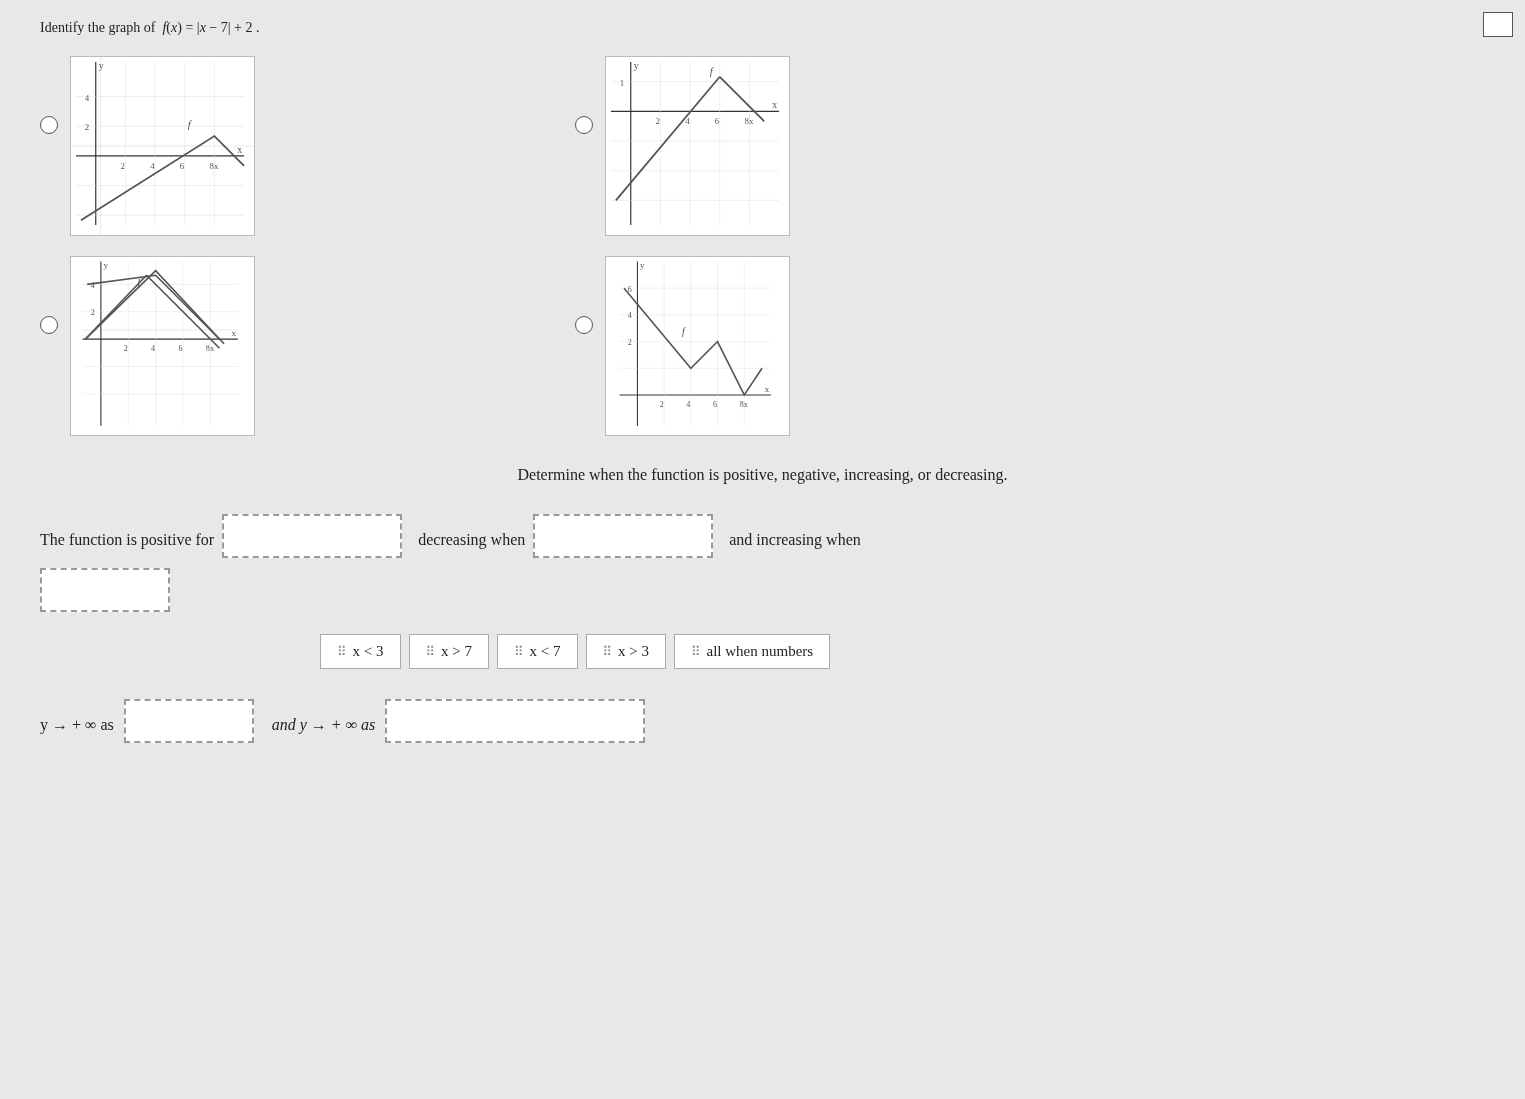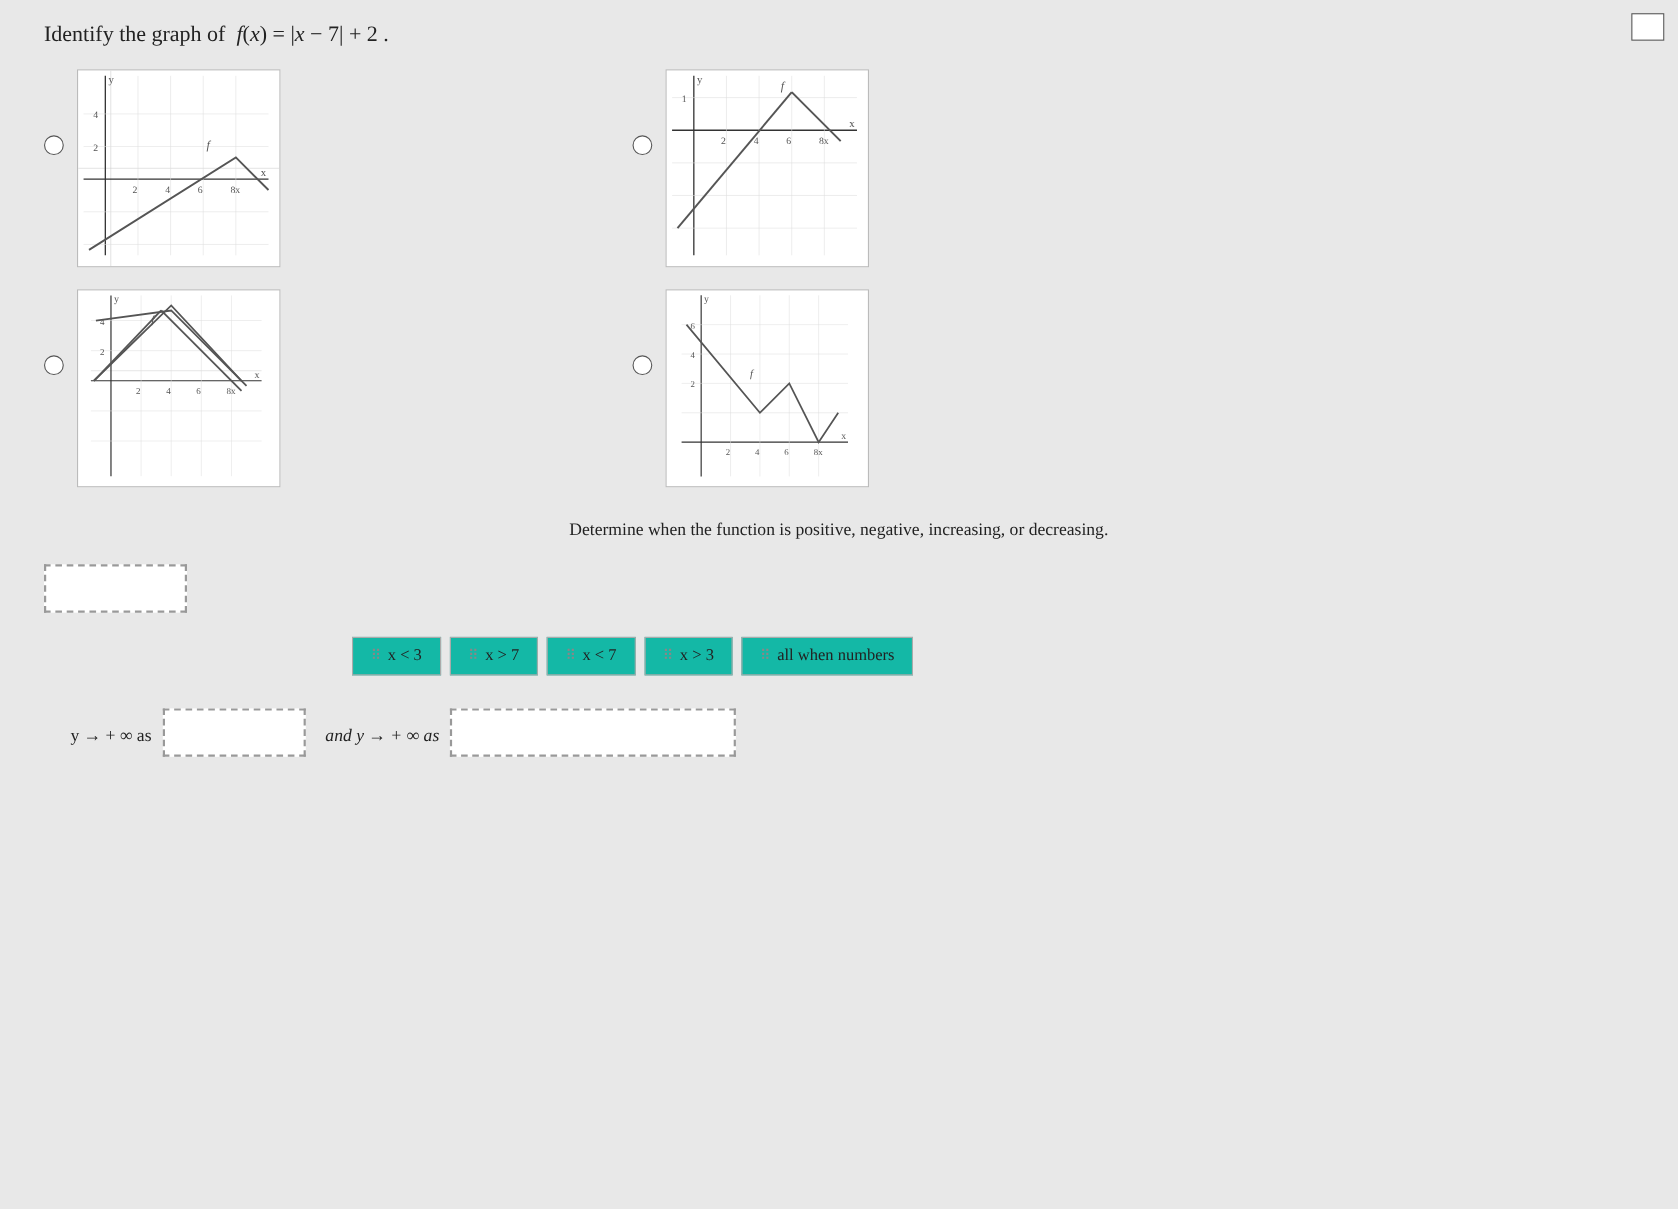--- a/index.html
+++ b/index.html
@@ -13,21 +13,21 @@
       overflow-x: hidden;
     }
     .page {
       background: #e8e8e8;
       width: 1525px;
       min-height: 1099px;
       padding: 20px 40px;
       position: relative;
     }
     .header-question {
-      font-size: 20px;
+      font-size: 14px;
       margin-bottom: 20px;
       font-family: 'Times New Roman', serif;
     }
     .graphs-row {
       display: flex;
       flex-direction: row;
       gap: 60px;
       margin-bottom: 30px;
       align-items: flex-start;
     }
@@ -106,21 +106,21 @@
     }
     .drag-chips-row {
       display: flex;
       flex-direction: row;
       gap: 8px;
       margin: 22px 0 30px 0;
       padding-left: 280px;
     }
     .drag-chip {
       border: 1.5px solid #aaa;
-      background: #14b8a6;
+      background: #ffffff;
       padding: 8px 16px;
       font-family: 'Times New Roman', serif;
       font-size: 15px;
       cursor: grab;
       display: flex;
       align-items: flex-end;
       gap: 6px;
       white-space: nowrap;
     }
     .chip-dots::before {
@@ -314,20 +314,27 @@
             <text x="75" y="88" font-size="11" fill="#555" font-style="italic">f</text>
           </svg>
         </div>
       </div>
     </div>
 
   </div>
 
   <div class="section-title">Determine when the function is positive, negative, increasing, or decreasing.</div>
 
+  <div class="function-row" style="margin-top: 30px; align-items: center;">
+    <span class="function-label">The function is positive for</span>
+    <div class="drop-box"></div>
+    <span class="function-label" style="padding-left:8px;">decreasing when</span>
+    <div class="drop-box"></div>
+    <span class="function-label" style="padding-left:8px;">and increasing when</span>
+  </div>
 
   <div class="function-row" style="margin-top: 10px;">
     <div class="drop-box-small"></div>
   </div>
 
   <div class="drag-chips-row">
     <div class="drag-chip">
       <span class="chip-dots"></span>
       <span>x &lt; 3</span>
     </div>
@@ -343,21 +350,21 @@
       <span class="chip-dots"></span>
       <span>x &gt; 3</span>
     </div>
     <div class="drag-chip">
       <span class="chip-dots"></span>
       <span>all when numbers</span>
     </div>
   </div>
 
   <div class="end-behavior-section">
-    <div class="end-behavior-row" style="margin-top: 20px; margin-left: 24px;">
+    <div class="end-behavior-row" style="margin-top: 20px;">
       <span class="function-label">y → + ∞ as</span>
       <div class="drop-box-small"></div>
       <span class="function-label" style="padding-left:8px;font-style:italic;">and y → + ∞ as</span>
       <div class="drop-box" style="min-width:260px;"></div>
     </div>
   </div>
 
 </div>
 
 </body></html>

